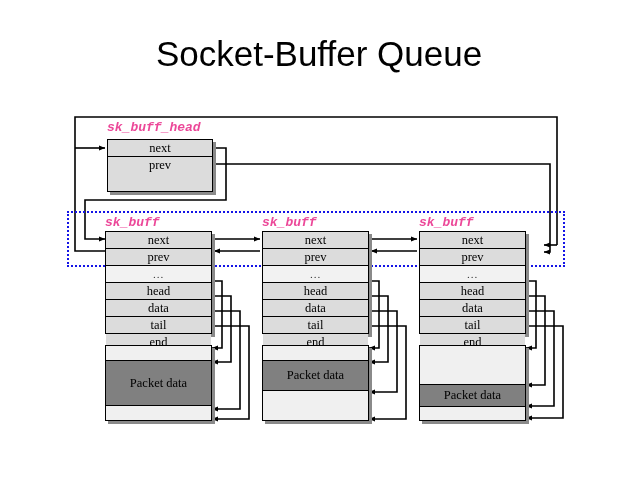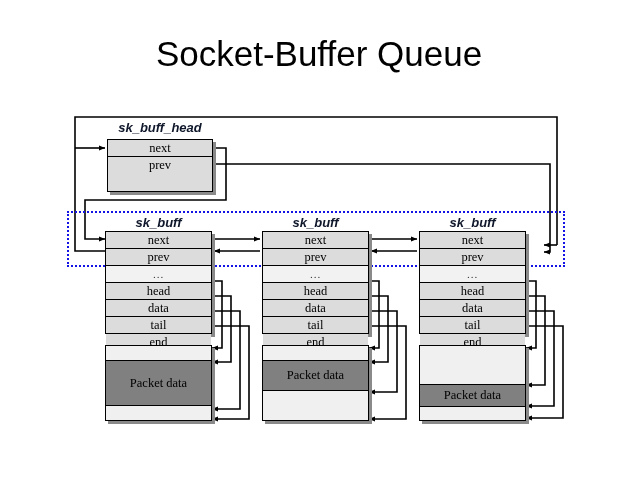--- a/index.html
+++ b/index.html
@@ -35,23 +35,23 @@
     font-size:12.5px;color:#000;
     background:#dcdcdc;
     box-sizing:border-box;
     white-space:nowrap;
   }
   .struct .row:last-child{border-bottom:none;}
   .struct .row.pale{background:#f2f2f2;font-size:11px;letter-spacing:1px;color:#333;}
   .struct .row b{font-weight:bold;}
 
   .struct-label{
-    position:absolute;text-align:center;
-    font-size:13px;font-style:italic;font-weight:bold;color:#0f172a;
-    font-family:Liberation Sans, sans-serif;
+    position:absolute;
+    font-size:13px;font-style:italic;font-weight:bold;color:#ec4899;
+    font-family:Liberation Mono, monospace;
     white-space:nowrap;
   }
 
   
   .pkt{
     position:absolute;border:1px solid #000;
     box-shadow:3px 3px 0 0 #8a8a8a;
     box-sizing:border-box;background:#f0f0f0;
     display:flex;flex-direction:column;
   }

